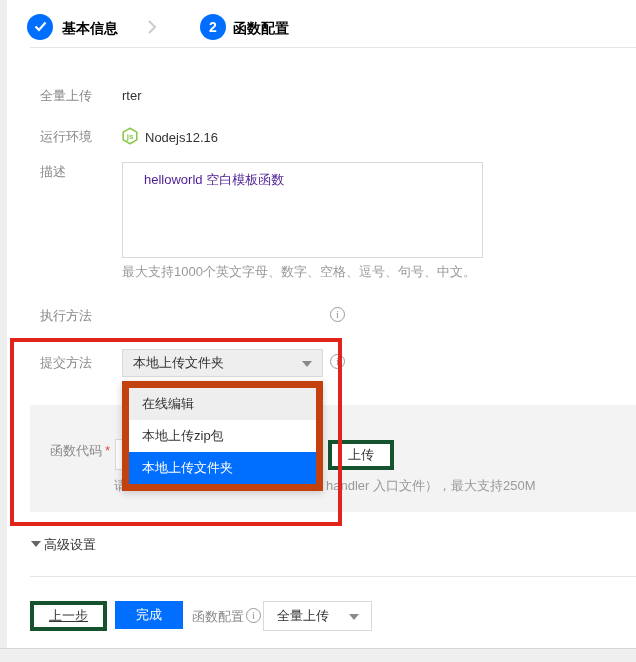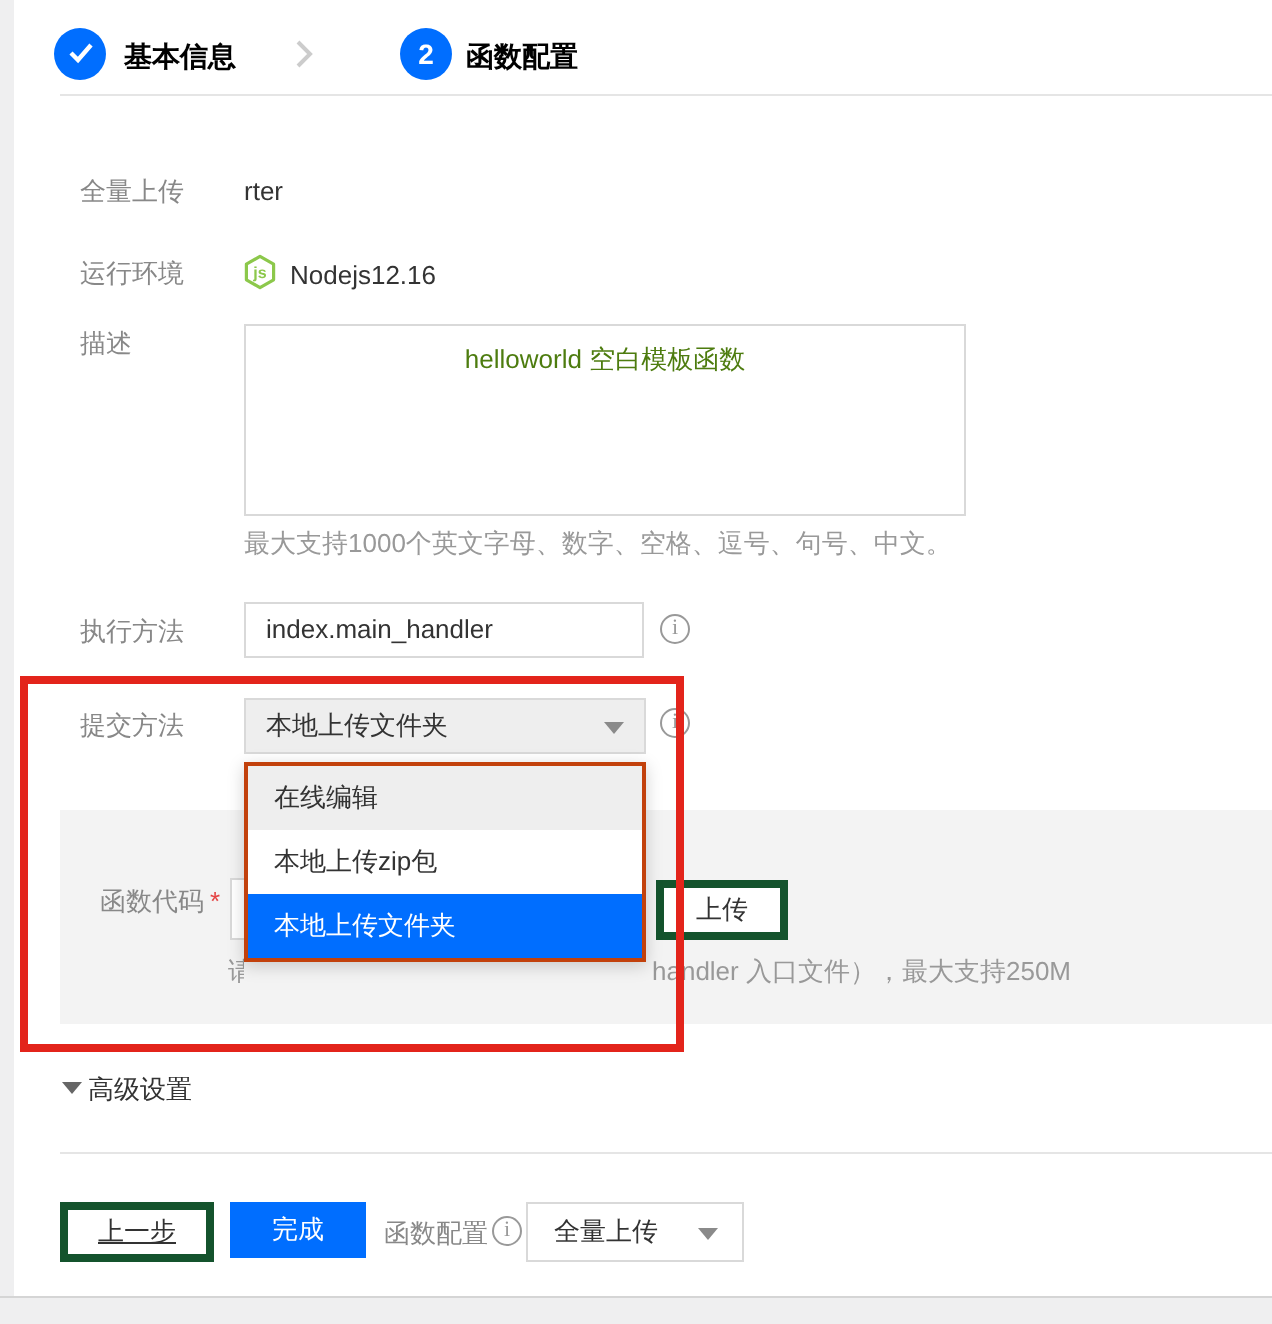--- a/index.html
+++ b/index.html
@@ -15,35 +15,35 @@
 
   
   .step-circle{width:26px;height:26px;border-radius:50%;background:#006eff;display:flex;align-items:center;justify-content:center;color:#fff;font-weight:bold;font-size:14px;}
   .step-label{font-size:14px;font-weight:bold;color:#000;line-height:16px;}
   .divider{height:1px;background:#e5e5e5;}
 
   
   .flabel{color:#888;line-height:15px;}
   .fvalue{color:#333;line-height:15px;}
   .input-box{background:#fff;border:1px solid #d9d9d9;line-height:26px;padding-left:10px;color:#333;}
-  .textarea-box{background:#fff;border:1px solid #d9d9d9;padding:8px 10px;color:#4d7c0f;line-height:18px;text-align:center;}
+  .textarea-box{background:#fff;border:1px solid #d9d9d9;padding:8px 21px;color:#4c1d95;line-height:18px;}
   .hint{color:#999;line-height:15px;}
   .select-box{border:1px solid #d9d9d9;line-height:26px;padding-left:10px;color:#333;background:#eeeeee;}
   .caret-down{width:0;height:0;border-left:5px solid transparent;border-right:5px solid transparent;border-top:6px solid #8a8a8a;}
   .info-icon{width:15px;height:15px;border:1px solid #999;border-radius:50%;color:#999;
     font-family:"Liberation Serif",serif;font-size:11px;display:flex;align-items:center;justify-content:center;line-height:1;}
 
   
   .panel{background:#f3f3f3;}
   .req{color:#e54545;margin-left:3px;}
   .btn{border:4px solid #14532d;background:#fff;color:#333;display:flex;align-items:center;justify-content:center;}
   .btn-primary{background:#006eff;border:1px solid #006eff;color:#fff;}
 
   
-  .dd-list{background:#fff;border:2px solid #c2410c;box-shadow:0 2px 8px rgba(0,0,0,0.18);z-index:5;}
+  .dd-list{background:#fff;border:7px solid #c2410c;box-shadow:0 2px 8px rgba(0,0,0,0.18);z-index:5;}
   .dd-item{height:32px;line-height:32px;padding-left:13px;color:#333;background:#fff;}
   .dd-item.hovered{background:#eeeeee;}
   .dd-item.selected{background:#006eff;color:#fff;}
 
   .annotation{border:4px solid #e3241b;z-index:10;pointer-events:none;}
   .clip{overflow:hidden;white-space:nowrap;}
   .adv-caret{width:0;height:0;border-left:5px solid transparent;border-right:5px solid transparent;border-top:6px solid #666;}
 </style>
 </head>
 <body>
@@ -83,23 +83,20 @@
   </div>
   <div class="abs fvalue" style="left:145px;top:130px;">Nodejs12.16</div>
 
   <div class="abs flabel" style="left:40px;top:164px;">描述</div>
   <div class="abs textarea-box" style="left:122px;top:162px;width:361px;height:96px;">
     <span>helloworld 空白模板函数</span>
   </div>
   <div class="abs hint" style="left:122px;top:264px;">最大支持1000个英文字母、数字、空格、逗号、句号、中文。</div>
 
   <div class="abs flabel" style="left:40px;top:308px;">执行方法</div>
-  <div class="abs input-box" style="left:122px;top:301px;width:200px;height:28px;">
-    <span>index.main_handler</span>
-  </div>
   <div class="abs info-icon" style="left:330px;top:307px;">i</div>
 
   <div class="abs flabel" style="left:40px;top:355px;">提交方法</div>
   <div class="abs select-box" style="left:122px;top:349px;width:201px;height:28px;">
     <span>本地上传文件夹</span>
     <div class="abs caret-down" style="right:10px;top:11px;"></div>
   </div>
   <div class="abs info-icon" style="left:330px;top:354px;">i</div>
 
   <div class="abs panel" style="left:30px;top:405px;width:606px;height:107px;">

